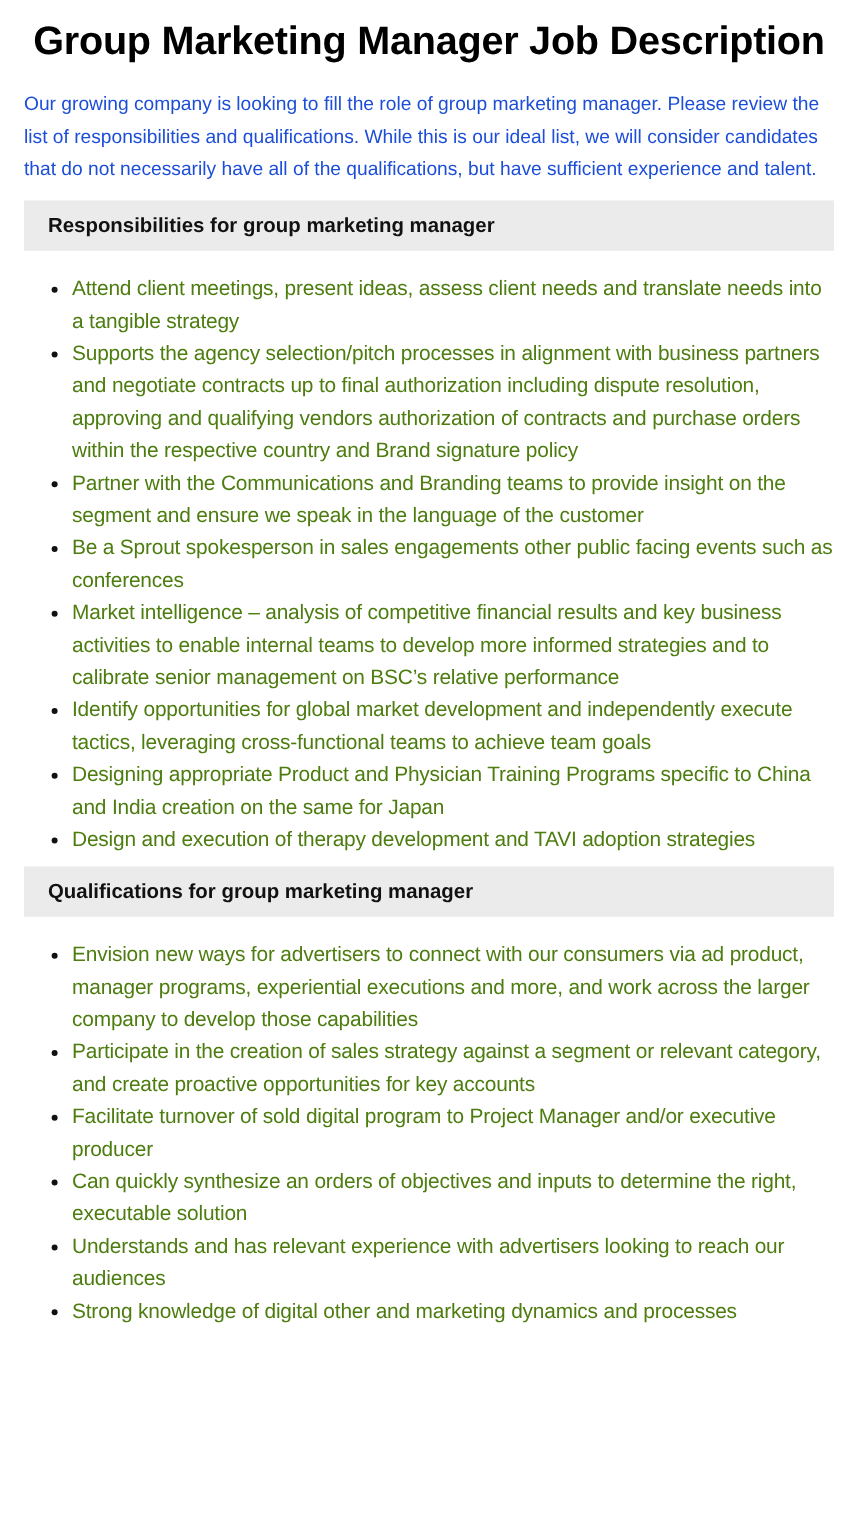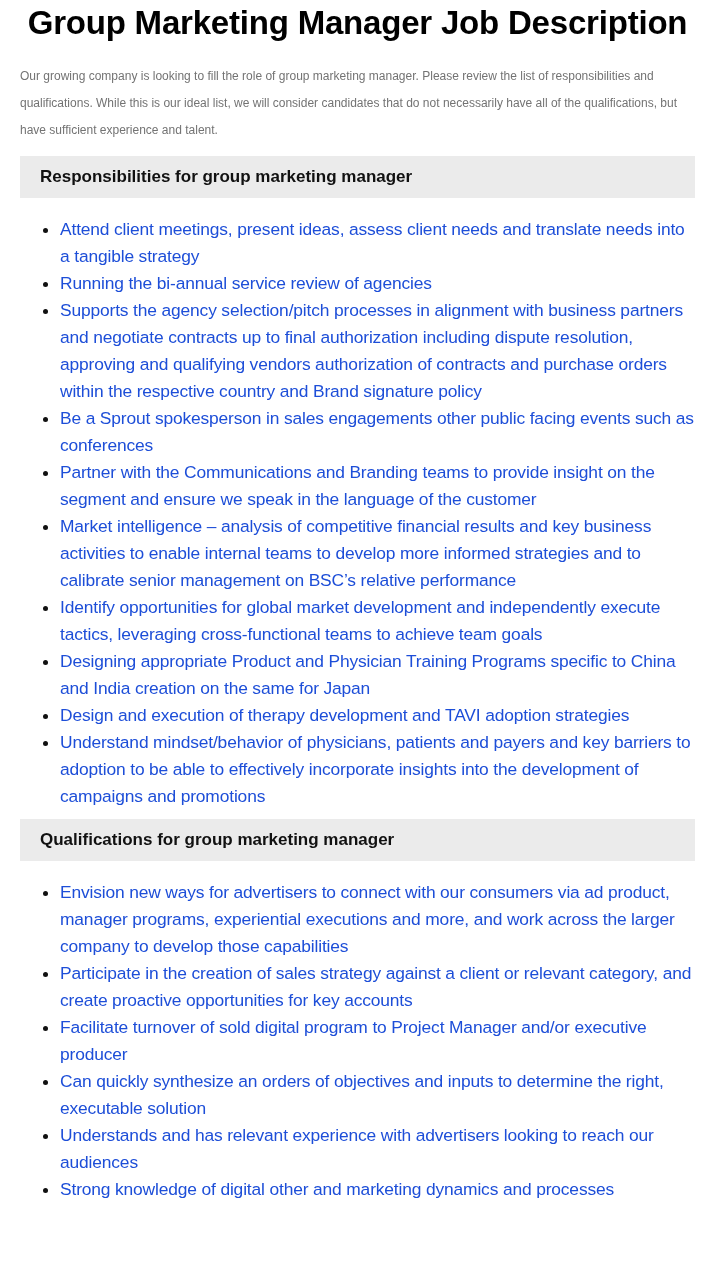--- a/index.html
+++ b/index.html
@@ -12,34 +12,34 @@
       height: 1273px;
       overflow: hidden;
       font-family: "Liberation Sans", "DejaVu Sans", sans-serif;
       color: #111111;
     }
     .page {
       padding: 0 25px 0 20px;
     }
     h1.title {
       margin: 0;
-      padding-top: 3px;
+      padding-top: 14px;
       font-size: 33px;
       line-height: 40px;
       font-weight: bold;
       text-align: center;
       letter-spacing: -0.2px;
       color: #000000;
       white-space: nowrap;
     }
     p.intro {
       margin: 20px 0 12px 0;
-      font-size: 12px;
+      font-size: 16px;
       line-height: 27px;
-      color: #737373;
+      color: #1d4ed8;
     }
     .section-header {
       margin-top: 4px;
       background: #ebebeb;
       height: 42px;
       line-height: 42px;
       padding-left: 20px;
       font-size: 17px;
       font-weight: bold;
       color: #111111;
@@ -47,21 +47,21 @@
     }
     ul.bullets {
       list-style: none;
       margin: 18px 0 0 0;
       padding: 0 0 0 40px;
     }
     ul.bullets li {
       position: relative;
       font-size: 17.4px;
       line-height: 27px;
-      color: #1d4ed8;
+      color: #4d7c0f;
       letter-spacing: -0.15px;
     }
     ul.bullets li::before {
       content: "";
       position: absolute;
       left: -17px;
       top: 12px;
       width: 5px;
       height: 5px;
       border-radius: 50%;
@@ -74,35 +74,33 @@
 </head>
 <body>
 
 <div class="page">
   <h1 class="title">Group Marketing Manager Job Description</h1>
   <p class="intro">Our growing company is looking to fill the role of group marketing manager. Please review the list of responsibilities and qualifications. While this is our ideal list, we will consider candidates that do not necessarily have all of the qualifications, but have sufficient experience and talent.</p>
 
   <div class="section-header">Responsibilities for group marketing manager</div>
   <ul class="bullets">
     <li>Attend client meetings, present ideas, assess client needs and translate needs into a tangible strategy</li>
-    <li>Running the bi-annual service review of agencies</li>
     <li>Supports the agency selection/pitch processes in alignment with business partners and negotiate contracts up to final authorization including dispute resolution, approving and qualifying vendors authorization of contracts and purchase orders within the respective country and Brand signature policy</li>
+    <li>Partner with the Communications and Branding teams to provide insight on the segment and ensure we speak in the language of the customer</li>
     <li>Be a Sprout spokesperson in sales engagements other public facing events such as conferences</li>
-    <li>Partner with the Communications and Branding teams to provide insight on the segment and ensure we speak in the language of the customer</li>
     <li>Market intelligence – analysis of competitive financial results and key business activities to enable internal teams to develop more informed strategies and to calibrate senior management on BSC’s relative performance</li>
     <li>Identify opportunities for global market development and independently execute tactics, leveraging cross-functional teams to achieve team goals</li>
     <li>Designing appropriate Product and Physician Training Programs specific to China and India creation on the same for Japan</li>
     <li>Design and execution of therapy development and TAVI adoption strategies</li>
-    <li>Understand mindset/behavior of physicians, patients and payers and key barriers to adoption to be able to effectively incorporate insights into the development of campaigns and promotions</li>
   </ul>
 
   <div class="section-gap"></div>
 
   <div class="section-header">Qualifications for group marketing manager</div>
   <ul class="bullets">
     <li>Envision new ways for advertisers to connect with our consumers via ad product, manager programs, experiential executions and more, and work across the larger company to develop those capabilities</li>
-    <li>Participate in the creation of sales strategy against a client or relevant category, and create proactive opportunities for key accounts</li>
+    <li>Participate in the creation of sales strategy against a segment or relevant category, and create proactive opportunities for key accounts</li>
     <li>Facilitate turnover of sold digital program to Project Manager and/or executive producer</li>
     <li>Can quickly synthesize an orders of objectives and inputs to determine the right, executable solution</li>
     <li>Understands and has relevant experience with advertisers looking to reach our audiences</li>
     <li>Strong knowledge of digital other and marketing dynamics and processes</li>
   </ul>
 </div>
 
 </body></html>

